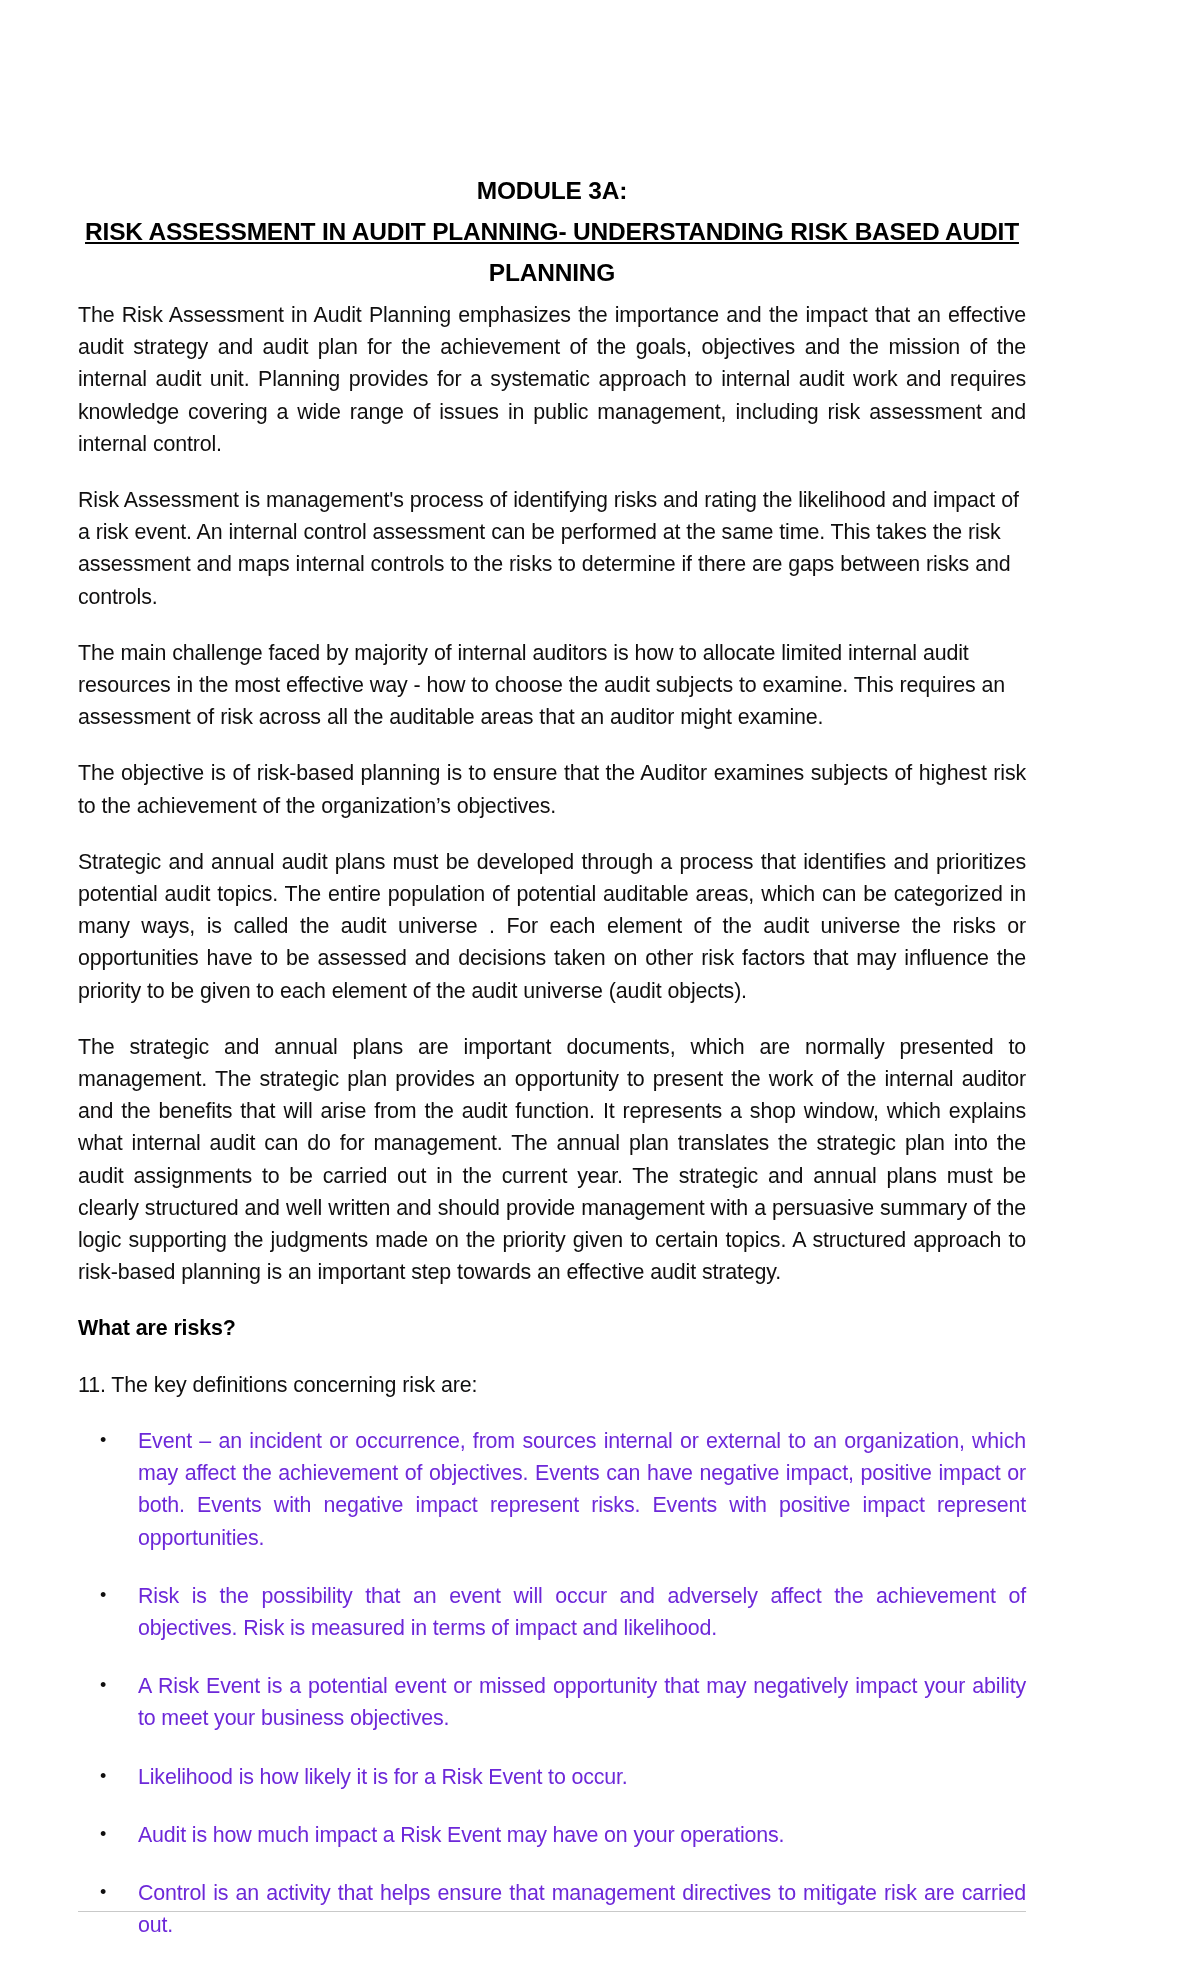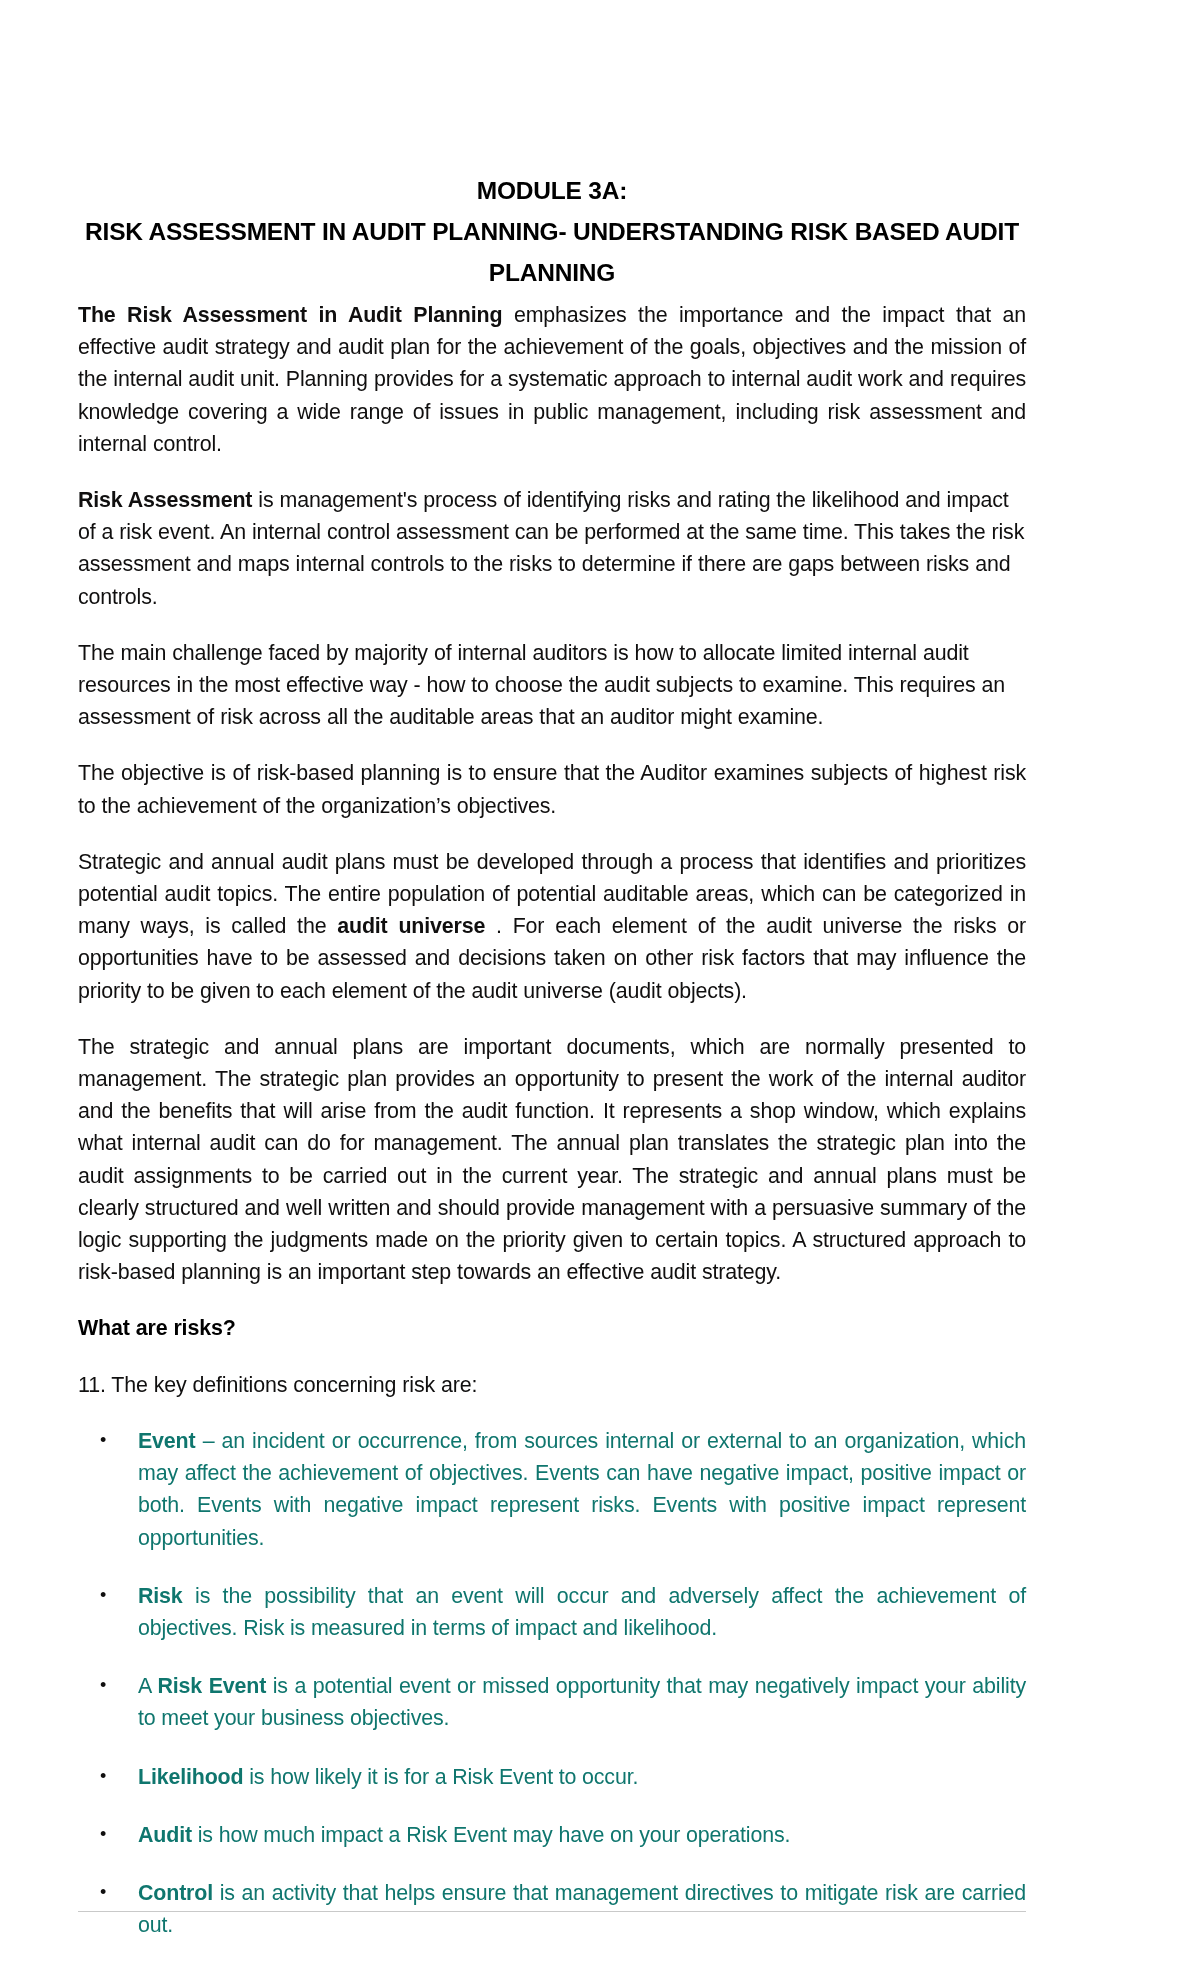--- a/index.html
+++ b/index.html
@@ -30,20 +30,21 @@
     line-height: 41px;
     letter-spacing: -0.2px;
     margin: 0 0 6px 0;
     color: #000;
   }
   .doc-title .line {
     display: block;
   }
   .title-wide {
     padding: 0 6px;
+    text-decoration: underline;
   }
   
   p.body {
     font-size: 21.4px;
     line-height: 32.2px;
     text-align: justify;
     margin: 0 0 24px 0;
     color: #100f0f;
     letter-spacing: -0.15px;
     word-spacing: 0.2px;
@@ -52,36 +53,36 @@
     text-align: left;
   }
   p.heading {
     font-size: 21.4px;
     line-height: 32.2px;
     font-weight: bold;
     margin: 0 0 24px 0;
     text-align: left;
     letter-spacing: -0.1px;
   }
-  .b { font-weight: bold; }
+  .b { font-weight: normal; }
   
   ul.bullets {
     list-style: none;
     margin: 0;
     padding: 0;
   }
   ul.bullets > li {
     position: relative;
     padding-left: 60px;
     margin: 0 0 26px 0;
     font-size: 21.4px;
     line-height: 32.2px;
     text-align: justify;
     letter-spacing: -0.15px;
-    color: #0f766e;
+    color: #6d28d9;
   }
   ul.bullets > li::before {
     content: "\2022";
     position: absolute;
     left: 22px;
     top: -1px;
     font-size: 18px;
     line-height: 32.2px;
     color: #100f0f;
   }

